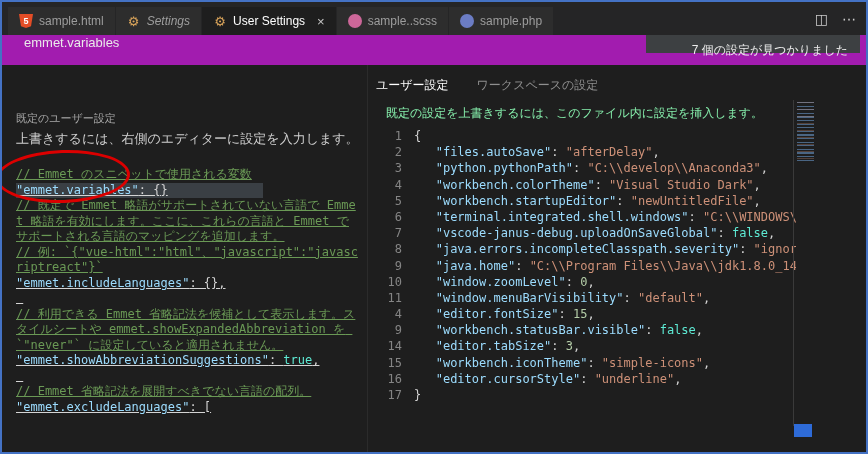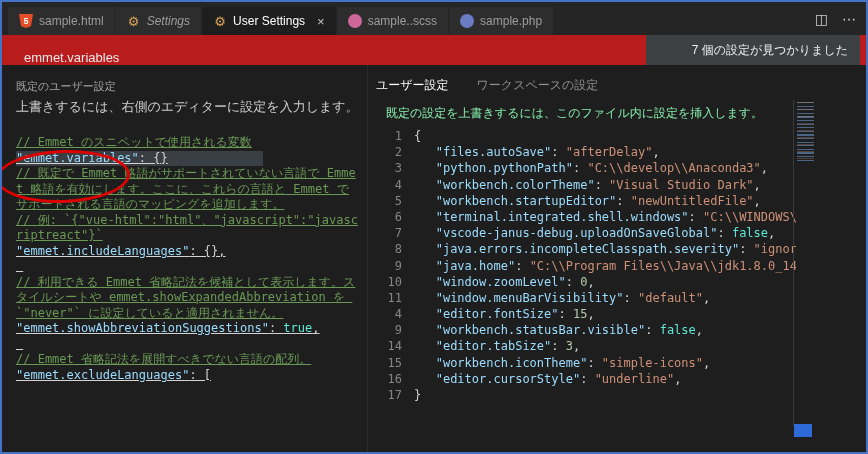--- a/index.html
+++ b/index.html
@@ -17,30 +17,30 @@
   .tab-icon{width:14px;height:14px;display:flex;align-items:center;justify-content:center;flex:none;}
   .icon-html{background:#e44d26;clip-path:polygon(0 0,100% 0,86% 88%,50% 100%,14% 88%);
     color:#fff;font-size:9px;font-weight:bold;}
   .icon-gear{color:#d8a35a;font-size:13px;line-height:1;}
   .icon-sass{background:#cd6799;border-radius:50%;color:#fff;font-size:8px;font-weight:bold;}
   .icon-php{background:#6b7cc4;border-radius:50%;color:#fff;font-size:6px;}
   .tab-actions{position:absolute;right:10px;top:9px;display:flex;gap:14px;color:#cccccc;font-size:14px;}
   .tab-actions span{cursor:pointer;}
 
   
-  .searchrow{position:absolute;top:33px;left:0;right:0;height:30px;display:flex;align-items:flex-end;background:#b91c1c;}
+  .searchrow{position:absolute;top:33px;left:0;right:0;height:30px;display:flex;align-items:flex-start;background:#a21caf;}
   .search-query{margin-left:22px;color:#eaeaea;font-size:13px;flex:1;}
-  .search-count{height:30px;line-height:30px;background:#3d4042;color:#ececec;font-size:12px;
+  .search-count{height:18px;line-height:30px;background:#3d4042;color:#ececec;font-size:12px;
     padding:0 12px 0 46px;margin-right:6px;}
 
   
   .content{position:absolute;top:63px;left:0;right:0;bottom:0;display:flex;}
   .left-panel{width:366px;flex:none;position:relative;padding:14px 8px 0 14px;box-sizing:border-box;
     overflow:hidden;border-right:1px solid #2b2b2b;}
-  .left-header{font-size:11px;color:#a9a9a9;margin-bottom:5px;}
+  .left-header{font-size:11px;color:#a9a9a9;margin-bottom:5px;margin-top:32px;}
   .left-instruction{font-size:13px;color:#d0d0d0;margin-bottom:20px;line-height:1.25;}
   .dcode{font-family:"DejaVu Sans Mono",monospace;font-size:12px;line-height:15.5px;color:#d4d4d4;
     white-space:pre-wrap;word-break:break-all;}
   .dline{min-height:15.5px;text-decoration:underline;}
   .dline.comment{color:#6a9955;}
   .dline.hl{background:#3a3f44;width:72%;}
   .punct{color:#d4d4d4}.key{color:#9cdcfe}.str{color:#ce9178}.num{color:#b5cea8}.bool{color:#5eead4}
 
   .ctx-menu{position:absolute;left:10px;top:97px;background:#3a3a3d;border:1px solid #5f5f61;
     box-shadow:2px 3px 6px rgba(0,0,0,.45);z-index:4;}

